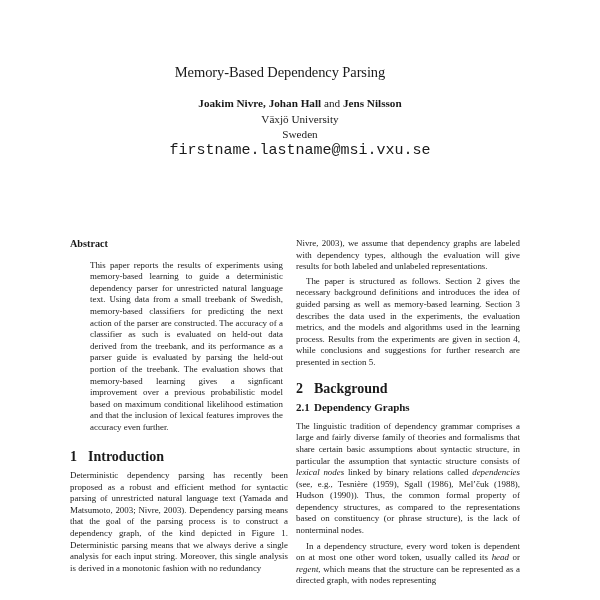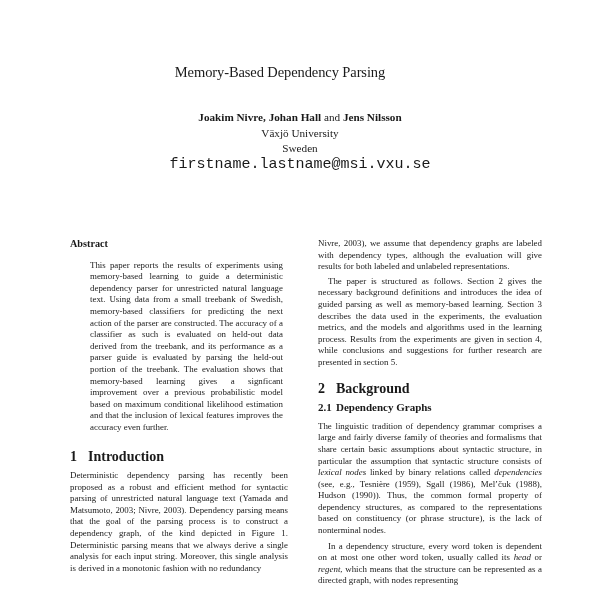--- a/index.html
+++ b/index.html
@@ -1,25 +1,25 @@
 <!DOCTYPE html>
 <html><head>
   <meta charset="utf-8">
   <style>
     html, body { margin: 0; padding: 0; background: #ffffff; }
     body { width: 600px; height: 600px; overflow: hidden; position: relative; font-family: "Liberation Serif", "DejaVu Serif", serif; color: #1a1a1a; }
     .page { position: absolute; left: 0; top: 0; width: 600px; height: 600px; }
     .title { position: absolute; left: 0; width: 560px; top: 64px; text-align: center; font-weight: normal; font-size: 14.5px; letter-spacing: -0.1px; }
-    .authors { position: absolute; left: 0; width: 600px; top: 110px; text-align: center; font-size: 11.2px; line-height: 15.6px; }
+    .authors { position: absolute; left: 0; width: 600px; top: 96px; text-align: center; font-size: 11.2px; line-height: 15.6px; }
     .authors .names { font-weight: bold; }
     .authors .names .and { font-weight: normal; }
     .authors .email { font-family: "Liberation Mono", "DejaVu Sans Mono", monospace; font-size: 15px; }
     .col { position: absolute; top: 238px; font-size: 8.9px; line-height: 11.6px; text-align: justify; }
     .col-left { left: 70px; width: 218px; }
-    .col-right { left: 318px; width: 224px; }
+    .col-right { left: 296px; width: 224px; }
     .abstract-head { text-align: left; font-weight: bold; font-size: 10.2px; margin: 0 0 10px 0; font-family: Liberation Serif, serif; }
     .abstract-body { padding: 0 5px 0 20px; margin: 0; }
     .sec-head { font-weight: bold; font-size: 14px; margin: 0; }
     .sec-head .num { display: inline-block; width: 18px; }
     .subsec-head { font-weight: bold; font-size: 11px; margin: 0; }
     .subsec-head .num { display: inline-block; width: 18px; }
     p { margin: 0; }
     .indent { text-indent: 10px; }
     em { font-style: italic; }
   </style>

